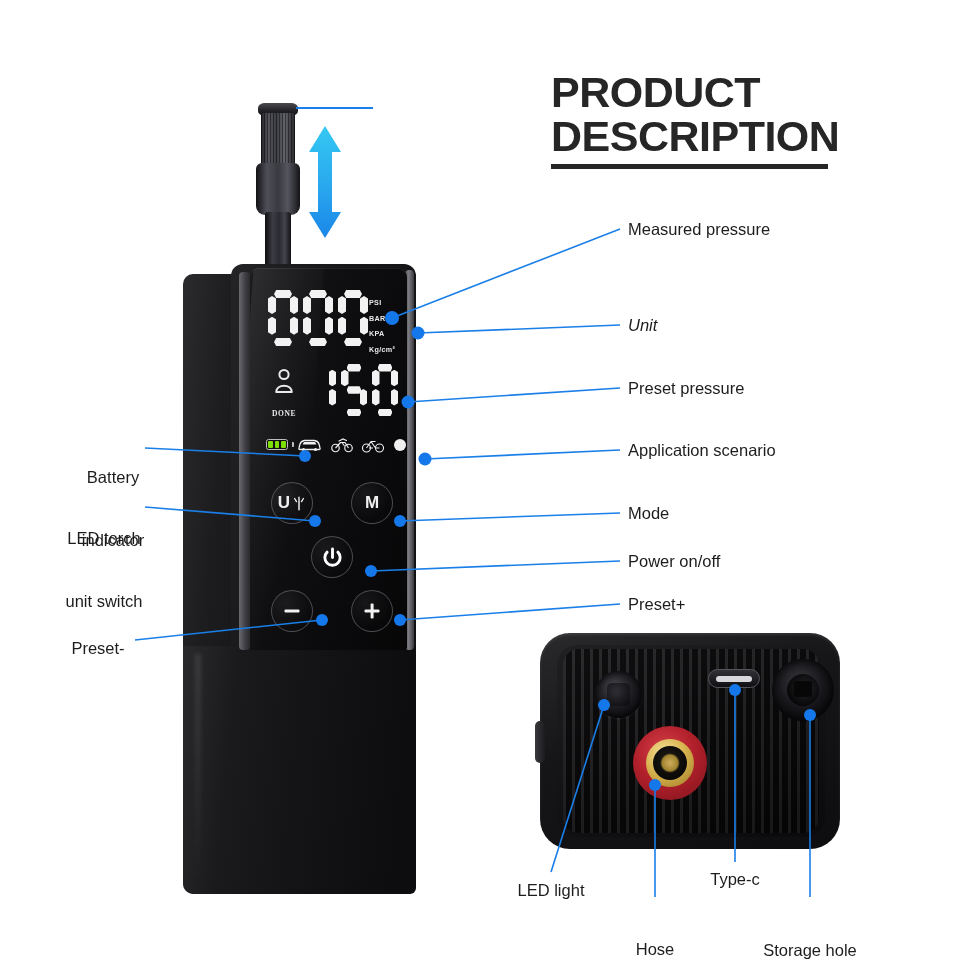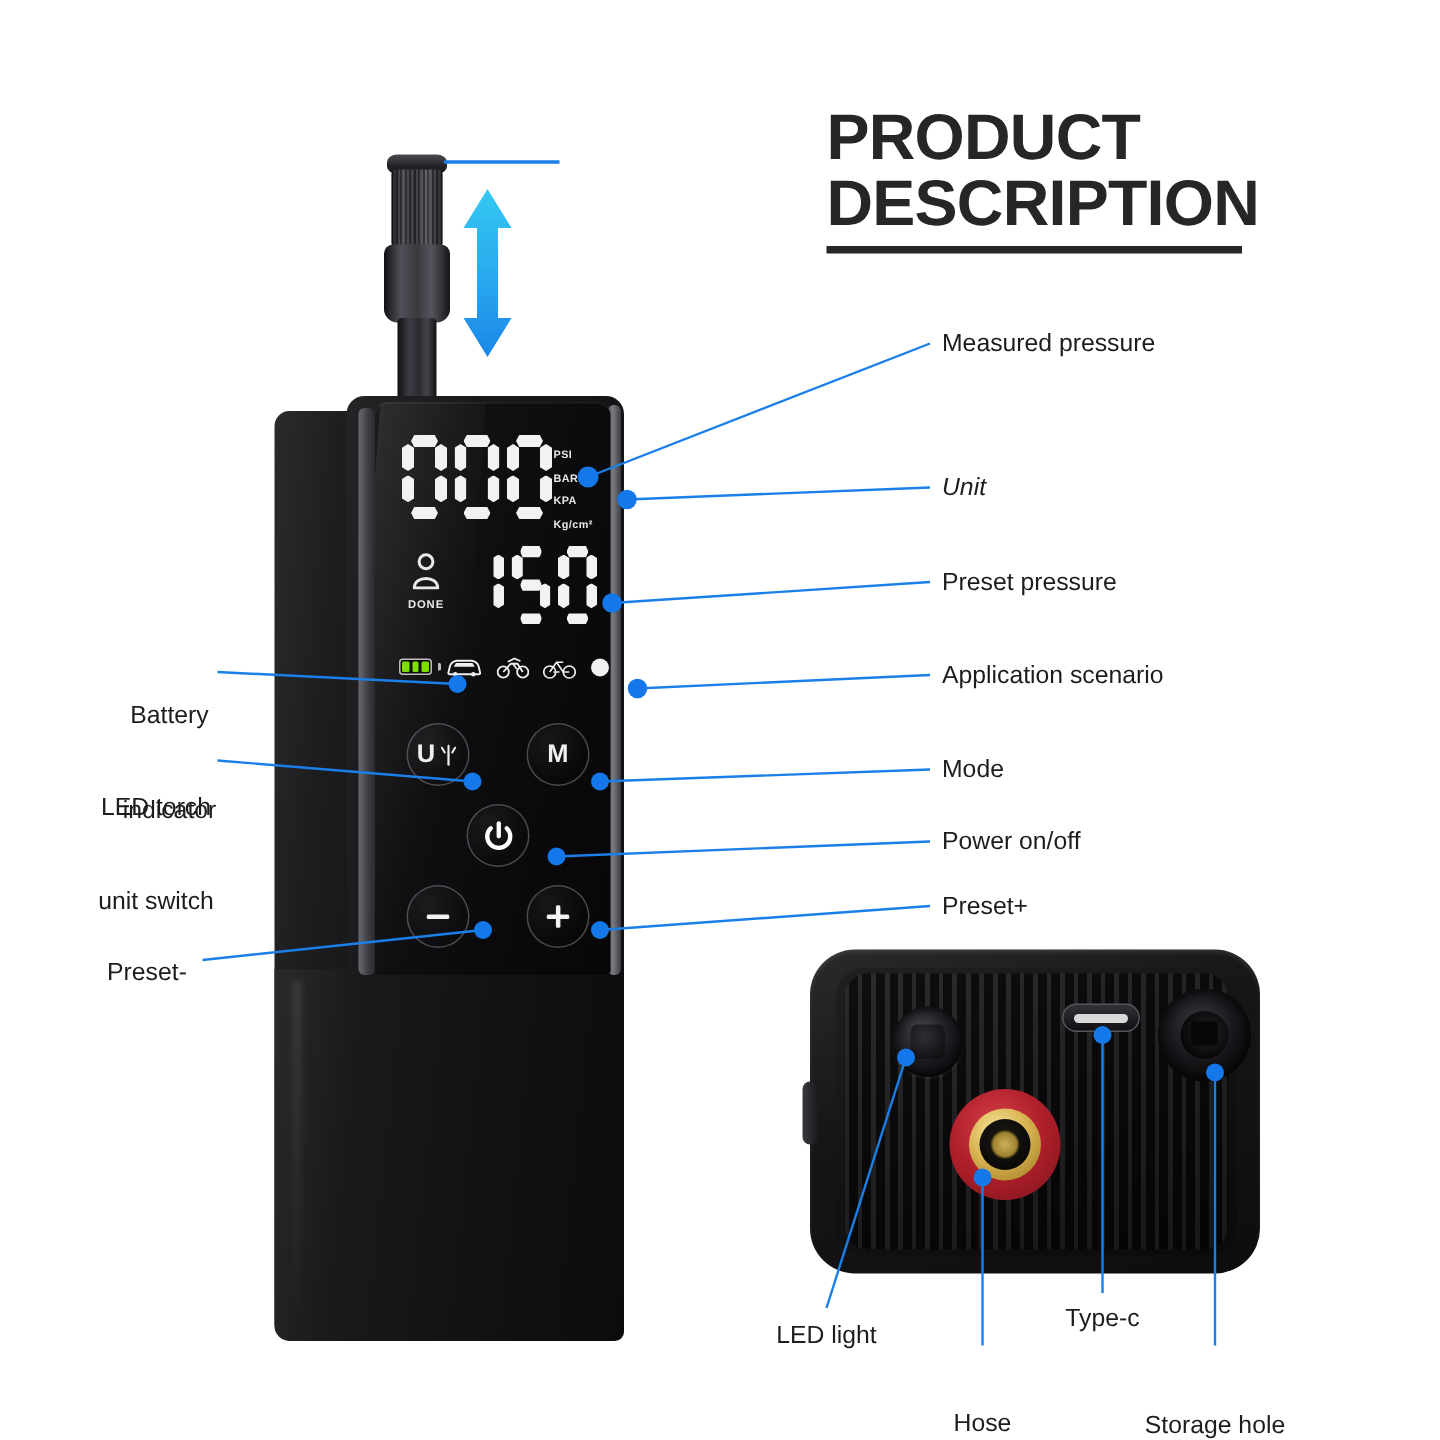--- a/index.html
+++ b/index.html
@@ -90,22 +90,22 @@
   
   .sv{clip-path:polygon(50% 0,100% 14%,100% 86%,50% 100%,0 86%,0 14%);}
   .sh{clip-path:polygon(0 50%,12% 0,88% 0,100% 50%,88% 100%,12% 100%);}
 
   
   .units{position:absolute;font-size:7.2px;color:#e9e9e9;line-height:15.5px;
          font-family:"Liberation Sans", sans-serif;font-weight:bold;letter-spacing:.3px;}
 
   
   .done-wrap{position:absolute;text-align:center;}
-  .done-txt{font-size:7.5px;color:#eaeaea;font-weight:bold;letter-spacing:.6px;margin-top:0;
-            font-family:Liberation Sans, sans-serif;}
+  .done-txt{font-size:7.5px;color:#eaeaea;font-weight:bold;letter-spacing:.6px;margin-top:12px;
+            font-family:Liberation Serif, serif;}
 
   
   .scen{position:absolute;display:flex;align-items:center;gap:9px;}
   .batt{
     width:22px;height:11px;border:1.4px solid #bdbdbd;border-radius:2.5px;
     display:flex;align-items:center;gap:1.4px;padding:1.2px;box-sizing:border-box;background:#101012;
   }
   .batt span{flex:1;height:100%;background:#7ede00;border-radius:1px;}
   .batt::after{content:"";position:absolute;margin-left:23.5px;width:2px;height:5px;background:#bdbdbd;border-radius:0 1px 1px 0;}
 

